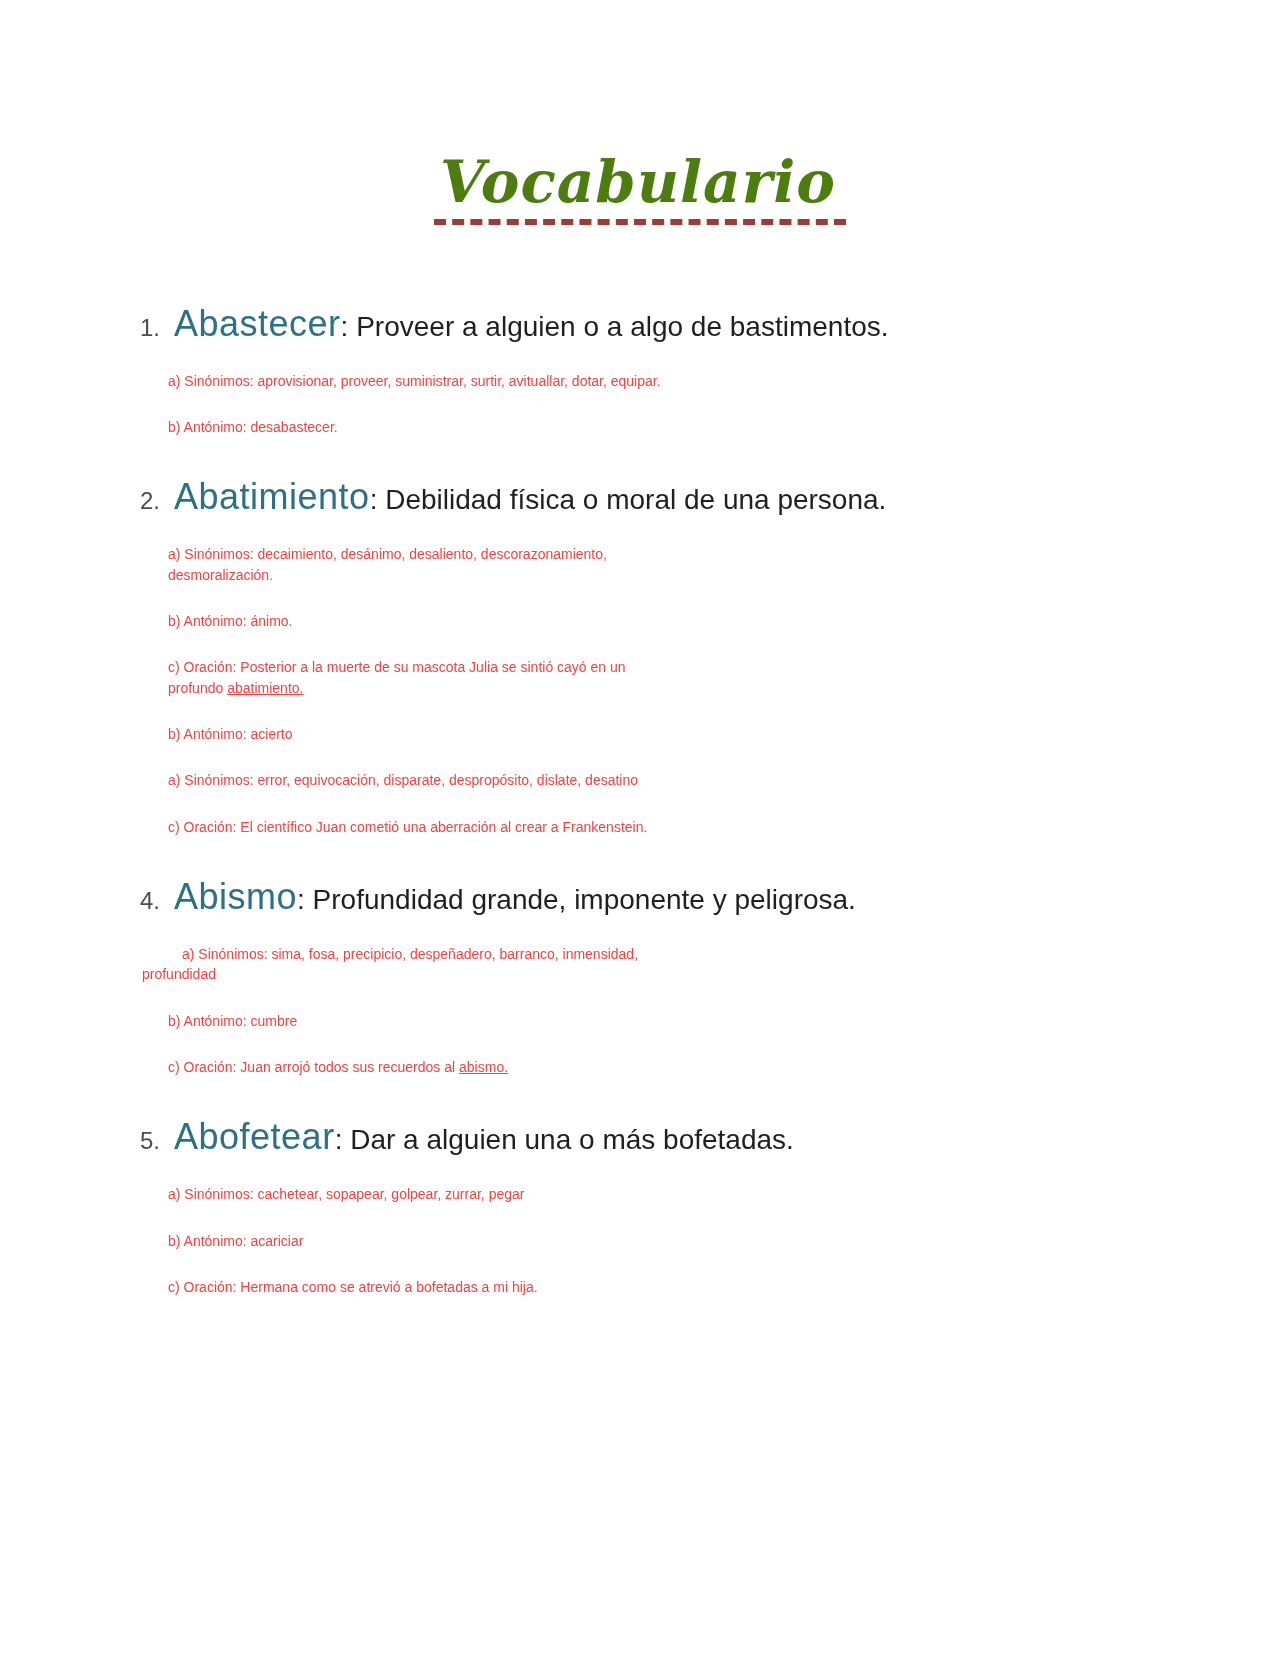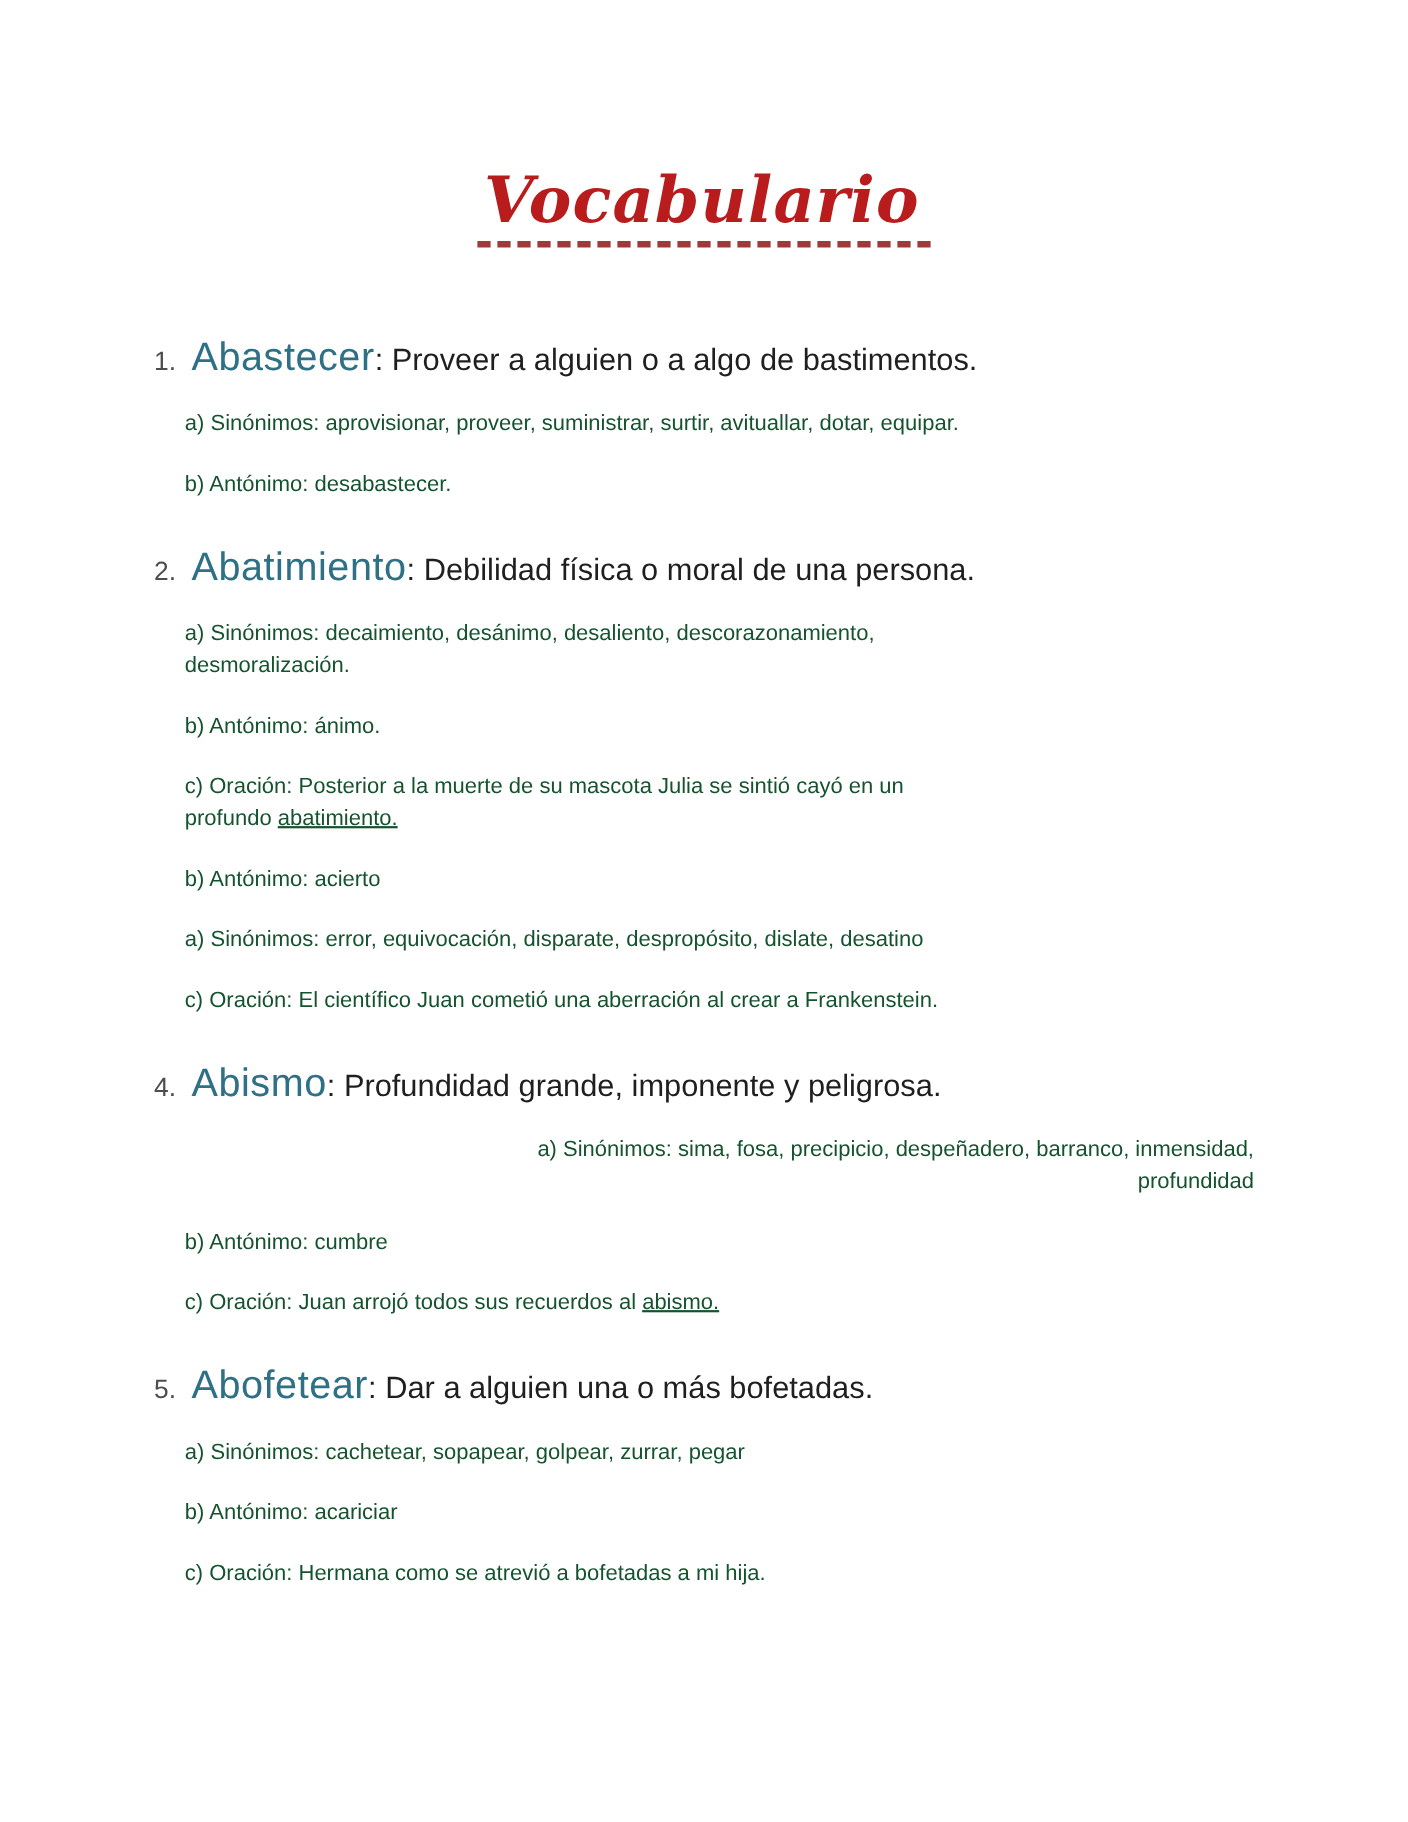--- a/index.html
+++ b/index.html
@@ -24,21 +24,21 @@
     text-align: center;
     margin: 0 0 30px 0;
   }
   .doc-title {
     display: inline-block;
     font-family: "DejaVu Serif", "Liberation Serif", serif;
     font-style: italic;
     font-weight: 700;
     font-size: 58px;
     letter-spacing: 1px;
-    color: #b91c1c;
+    color: #4d7c0f;
     border-bottom: 6px dashed #9d3b3b;
     padding: 0 10px 4px 6px;
     line-height: 1.1;
   }
   .entry { margin: 0; }
   .entry-heading {
     margin: 38px 0 10px 0;
     line-height: 1.2;
   }
   .entry-num {
@@ -50,29 +50,28 @@
     font-size: 36px;
     font-weight: 400;
     color: #2e7086;
     letter-spacing: 0.5px;
   }
   .entry-def {
     font-size: 28px;
     color: #1f1f1f;
   }
   .line {
-    font-size: 20px;
+    font-size: 14px;
     line-height: 1.45;
     margin: 26px 0 26px 28px;
-    color: #14532d;
+    color: #ef4444;
   }
   .line.outdent {
     margin-left: 2px;
     text-indent: 40px;
-    text-align: right;
   }
   .line.outdent .second { text-indent: 0; }
   .u { text-decoration: underline; }
 </style>
 </head>
 <body>
 
 <div class="page">
 
   <div class="title-wrap">

